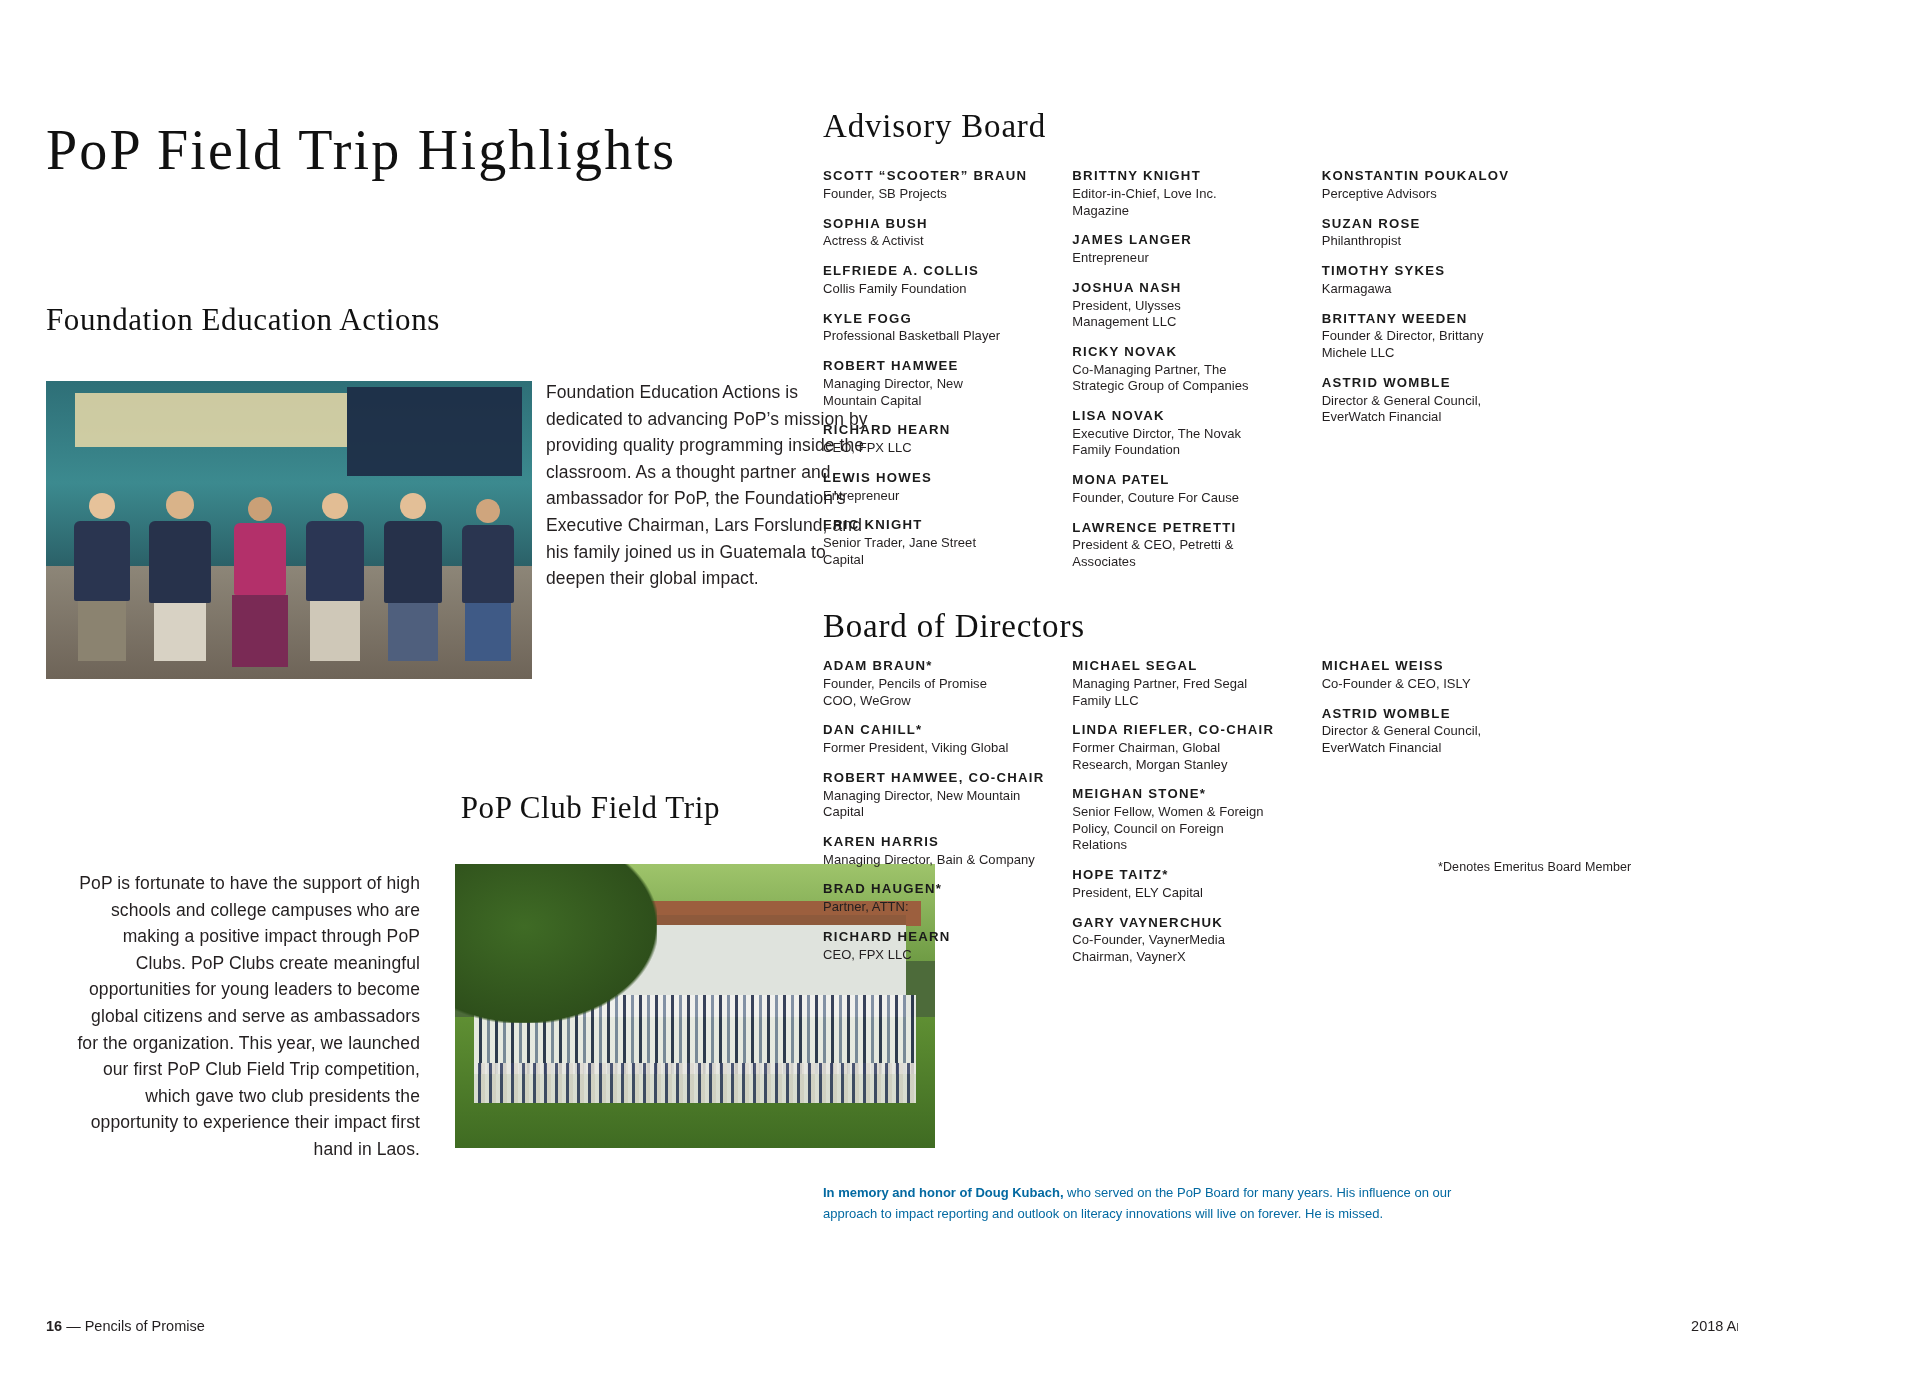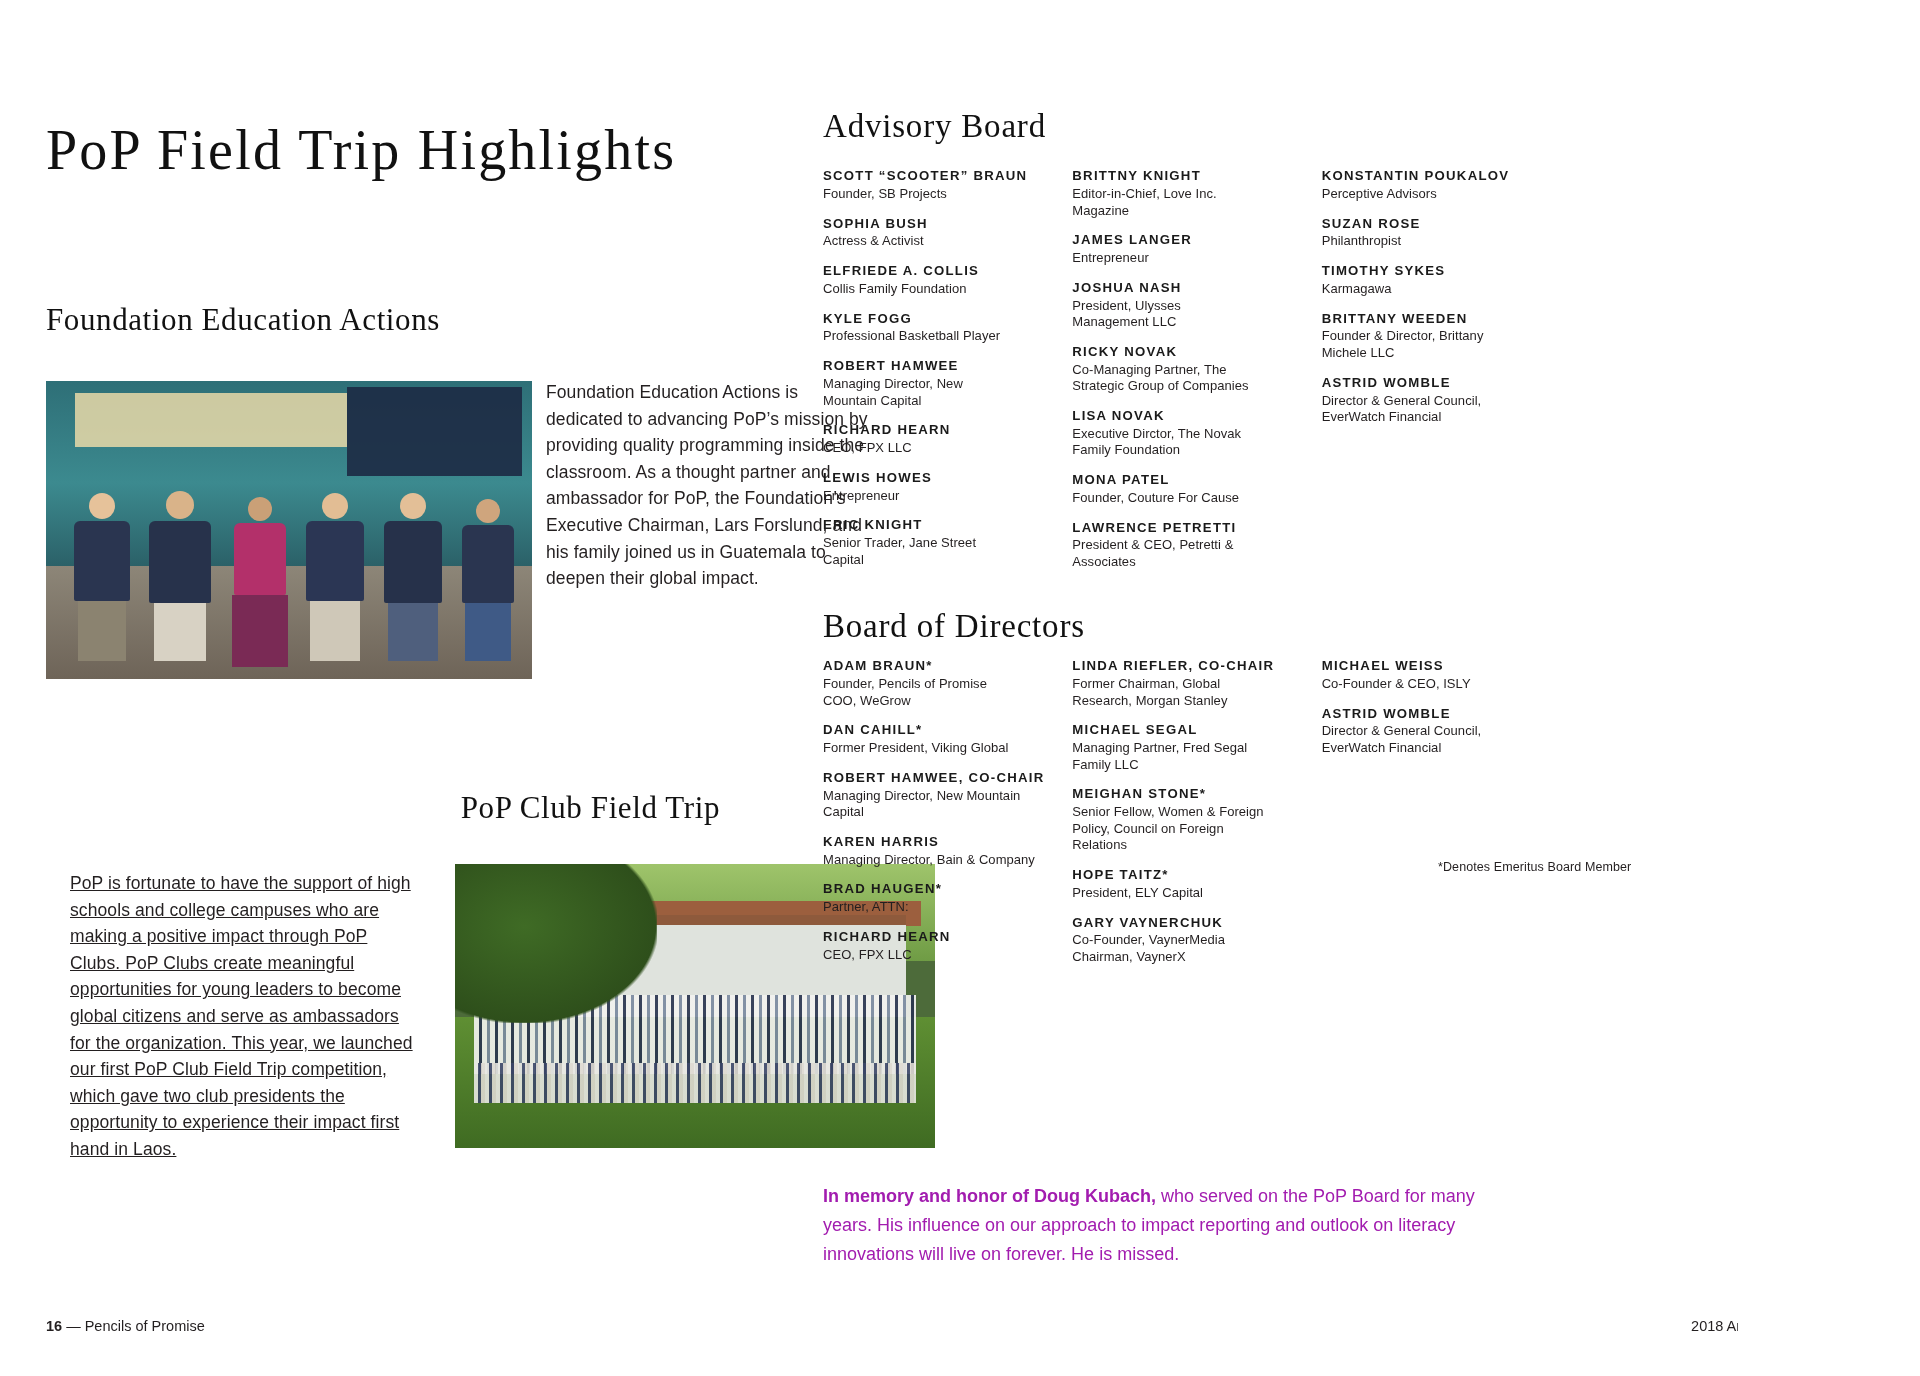--- a/index.html
+++ b/index.html
@@ -91,22 +91,21 @@
     font-weight: 400;
     letter-spacing: 0.6px;
     color: #111;
     white-space: nowrap;
   }
 
   .club-para {
     left: 70px;
     top: 870px;
     width: 350px;
-    text-align: left;
-    text-decoration: underline;
+    text-align: right;
   }
 
   .footer-left {
     position: absolute;
     left: 46px;
     bottom: 42px;
     font-size: 14.5px;
     color: #231f20;
   }
   .footer-left b { font-weight: 700; }
@@ -179,23 +178,23 @@
     color: #231f20;
     letter-spacing: 0.1px;
     white-space: nowrap;
   }
 
   .memorial {
     position: absolute;
     left: -137px;
     top: 1182px;
     width: 660px;
-    font-size: 18px;
+    font-size: 13px;
     line-height: 1.62;
-    color: #a21caf;
+    color: #0369a1;
   }
   .memorial b { font-weight: 700; }
 
   
   .f-wall {
     position:absolute; left:0; top:0; width:100%; height:62%;
     background: linear-gradient(180deg,#2e6f77 0%, #3c8a8f 55%, #2b6168 100%);
   }
   .f-floor {
     position:absolute; left:0; bottom:0; width:100%; height:38%;
@@ -449,28 +448,28 @@
             <div class="p-name">BRAD HAUGEN*</div>
             <div class="p-role">Partner, ATTN:</div>
           </div>
           <div class="person">
             <div class="p-name">RICHARD HEARN</div>
             <div class="p-role">CEO, FPX LLC</div>
           </div>
         </div>
         <div class="col">
           <div class="person">
+            <div class="p-name">MICHAEL SEGAL</div>
+            <div class="p-role">Managing Partner, Fred Segal
+Family LLC</div>
+          </div>
+          <div class="person">
             <div class="p-name">LINDA RIEFLER, CO-CHAIR</div>
             <div class="p-role">Former Chairman, Global
 Research, Morgan Stanley</div>
-          </div>
-          <div class="person">
-            <div class="p-name">MICHAEL SEGAL</div>
-            <div class="p-role">Managing Partner, Fred Segal
-Family LLC</div>
           </div>
           <div class="person">
             <div class="p-name">MEIGHAN STONE*</div>
             <div class="p-role">Senior Fellow, Women &amp; Foreign
 Policy, Council on Foreign
 Relations</div>
           </div>
           <div class="person">
             <div class="p-name">HOPE TAITZ*</div>
             <div class="p-role">President, ELY Capital</div>

